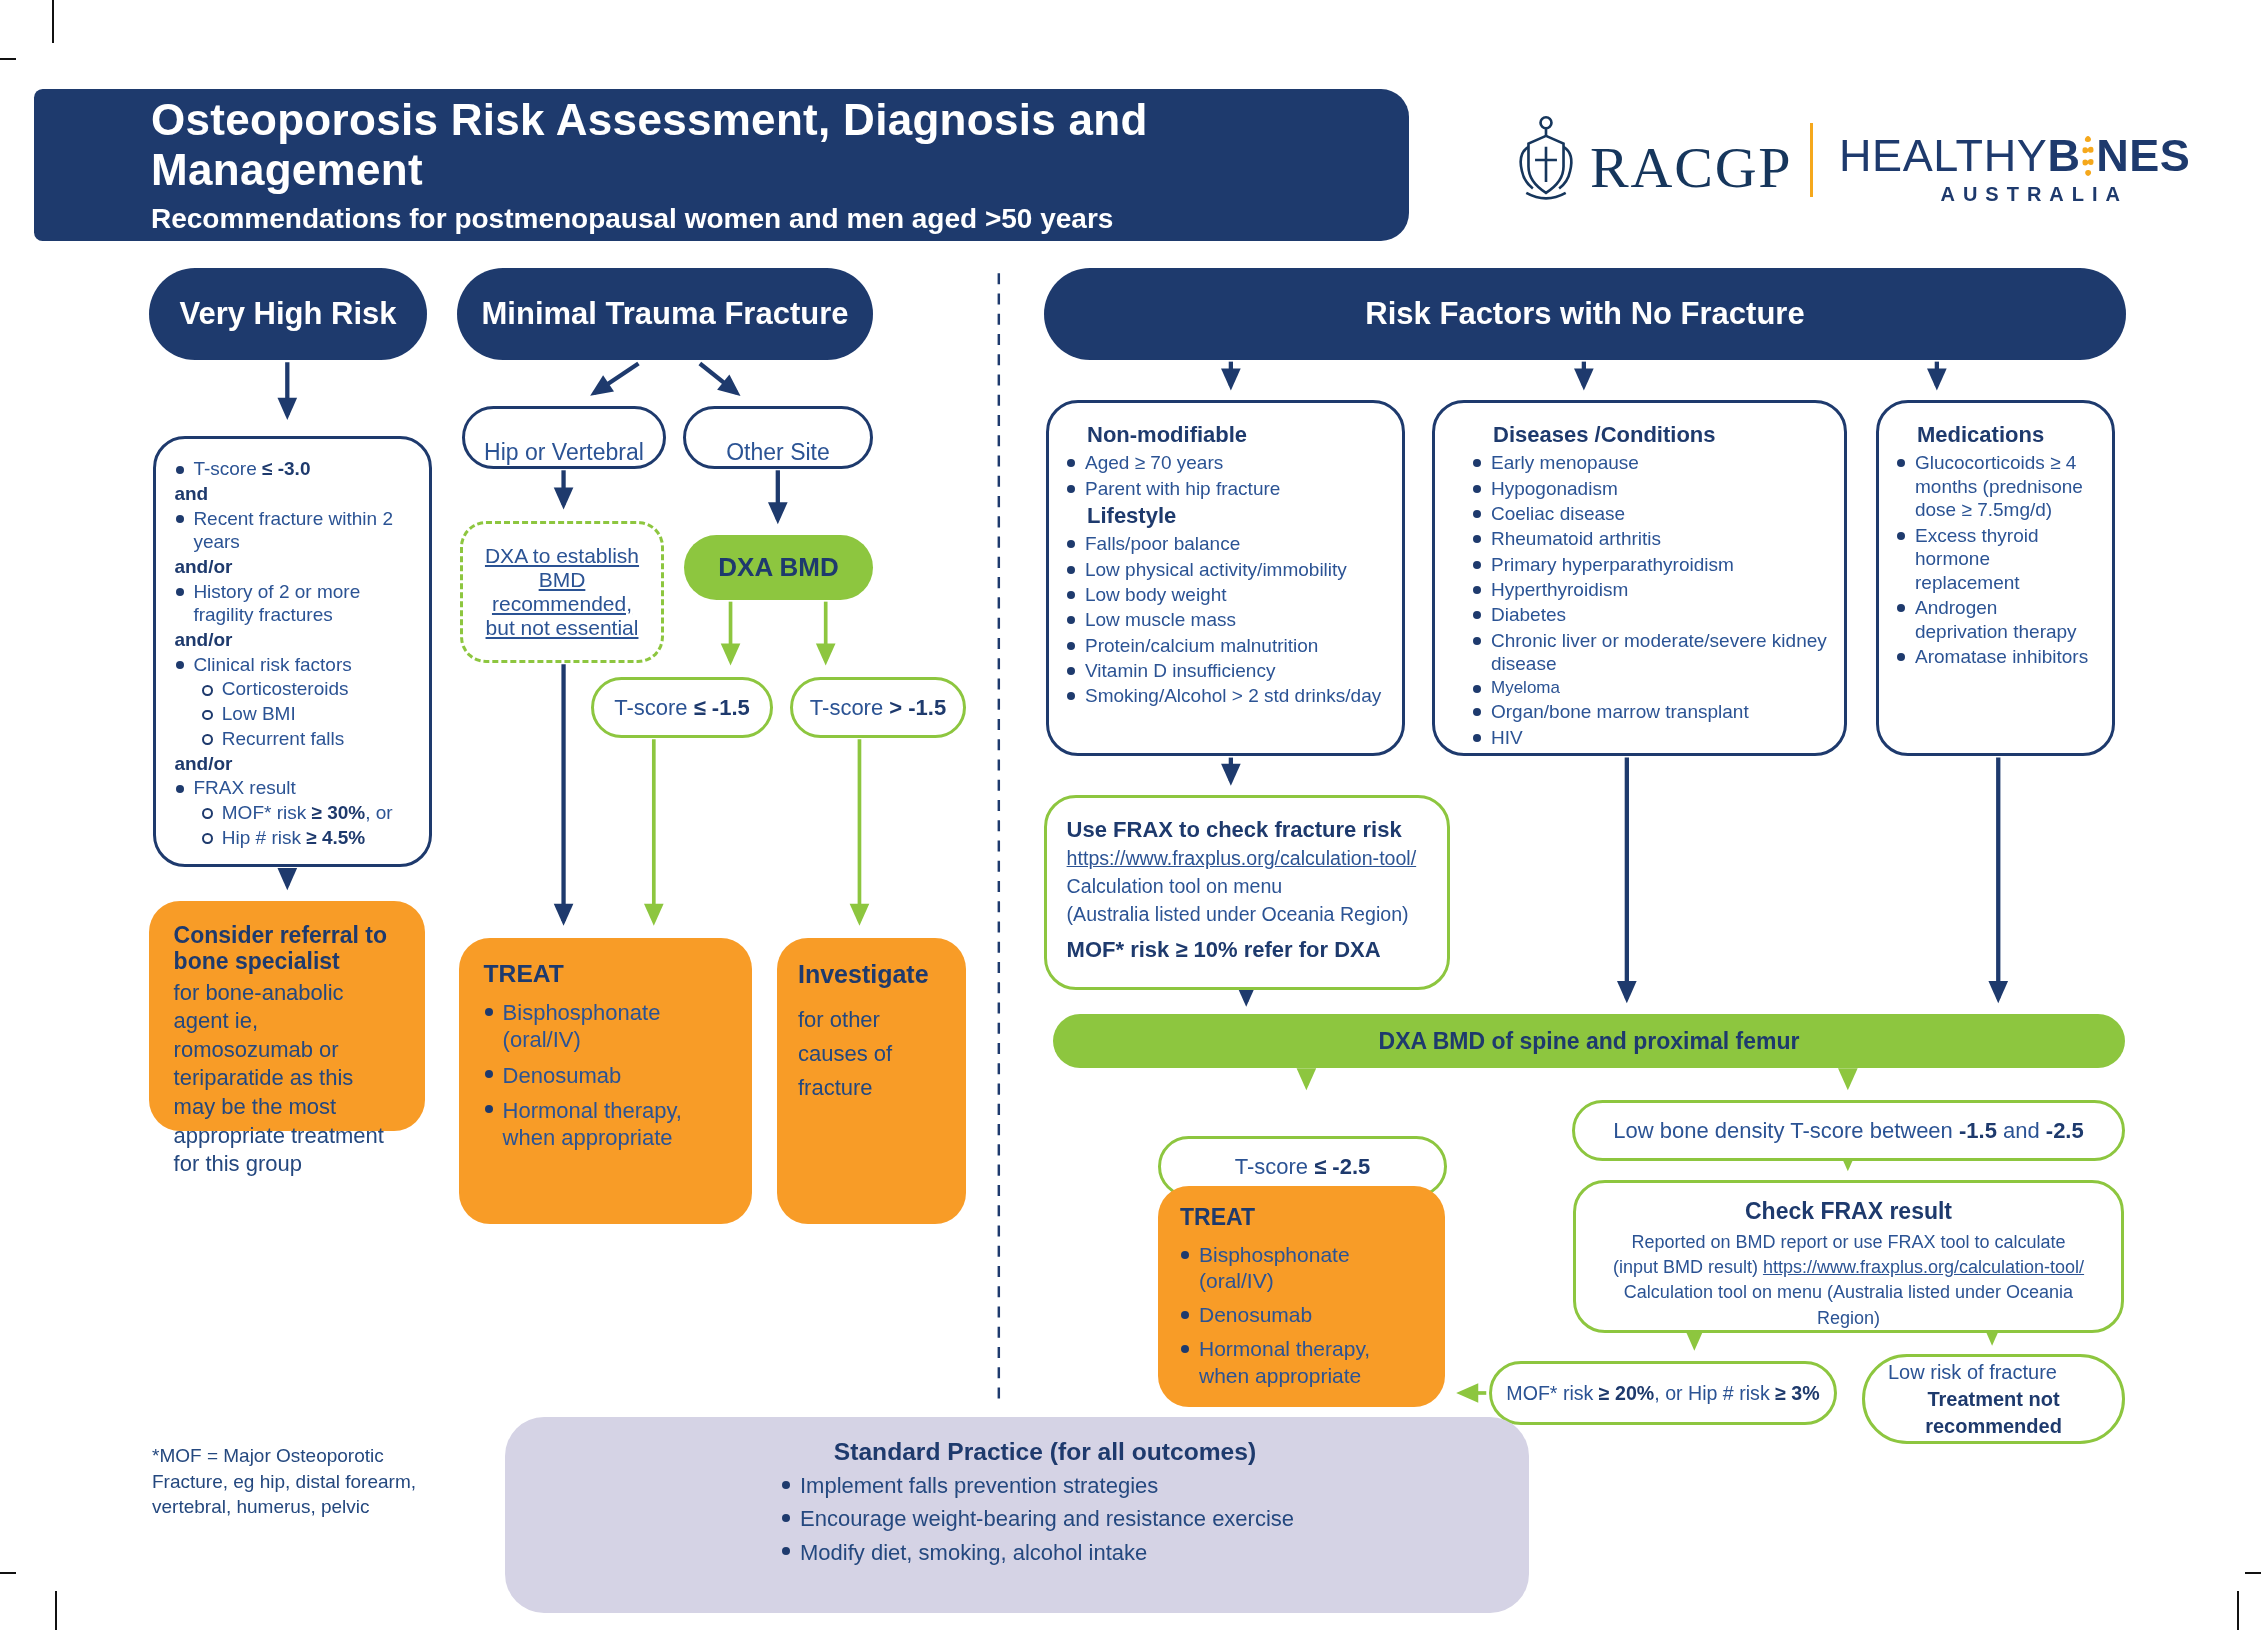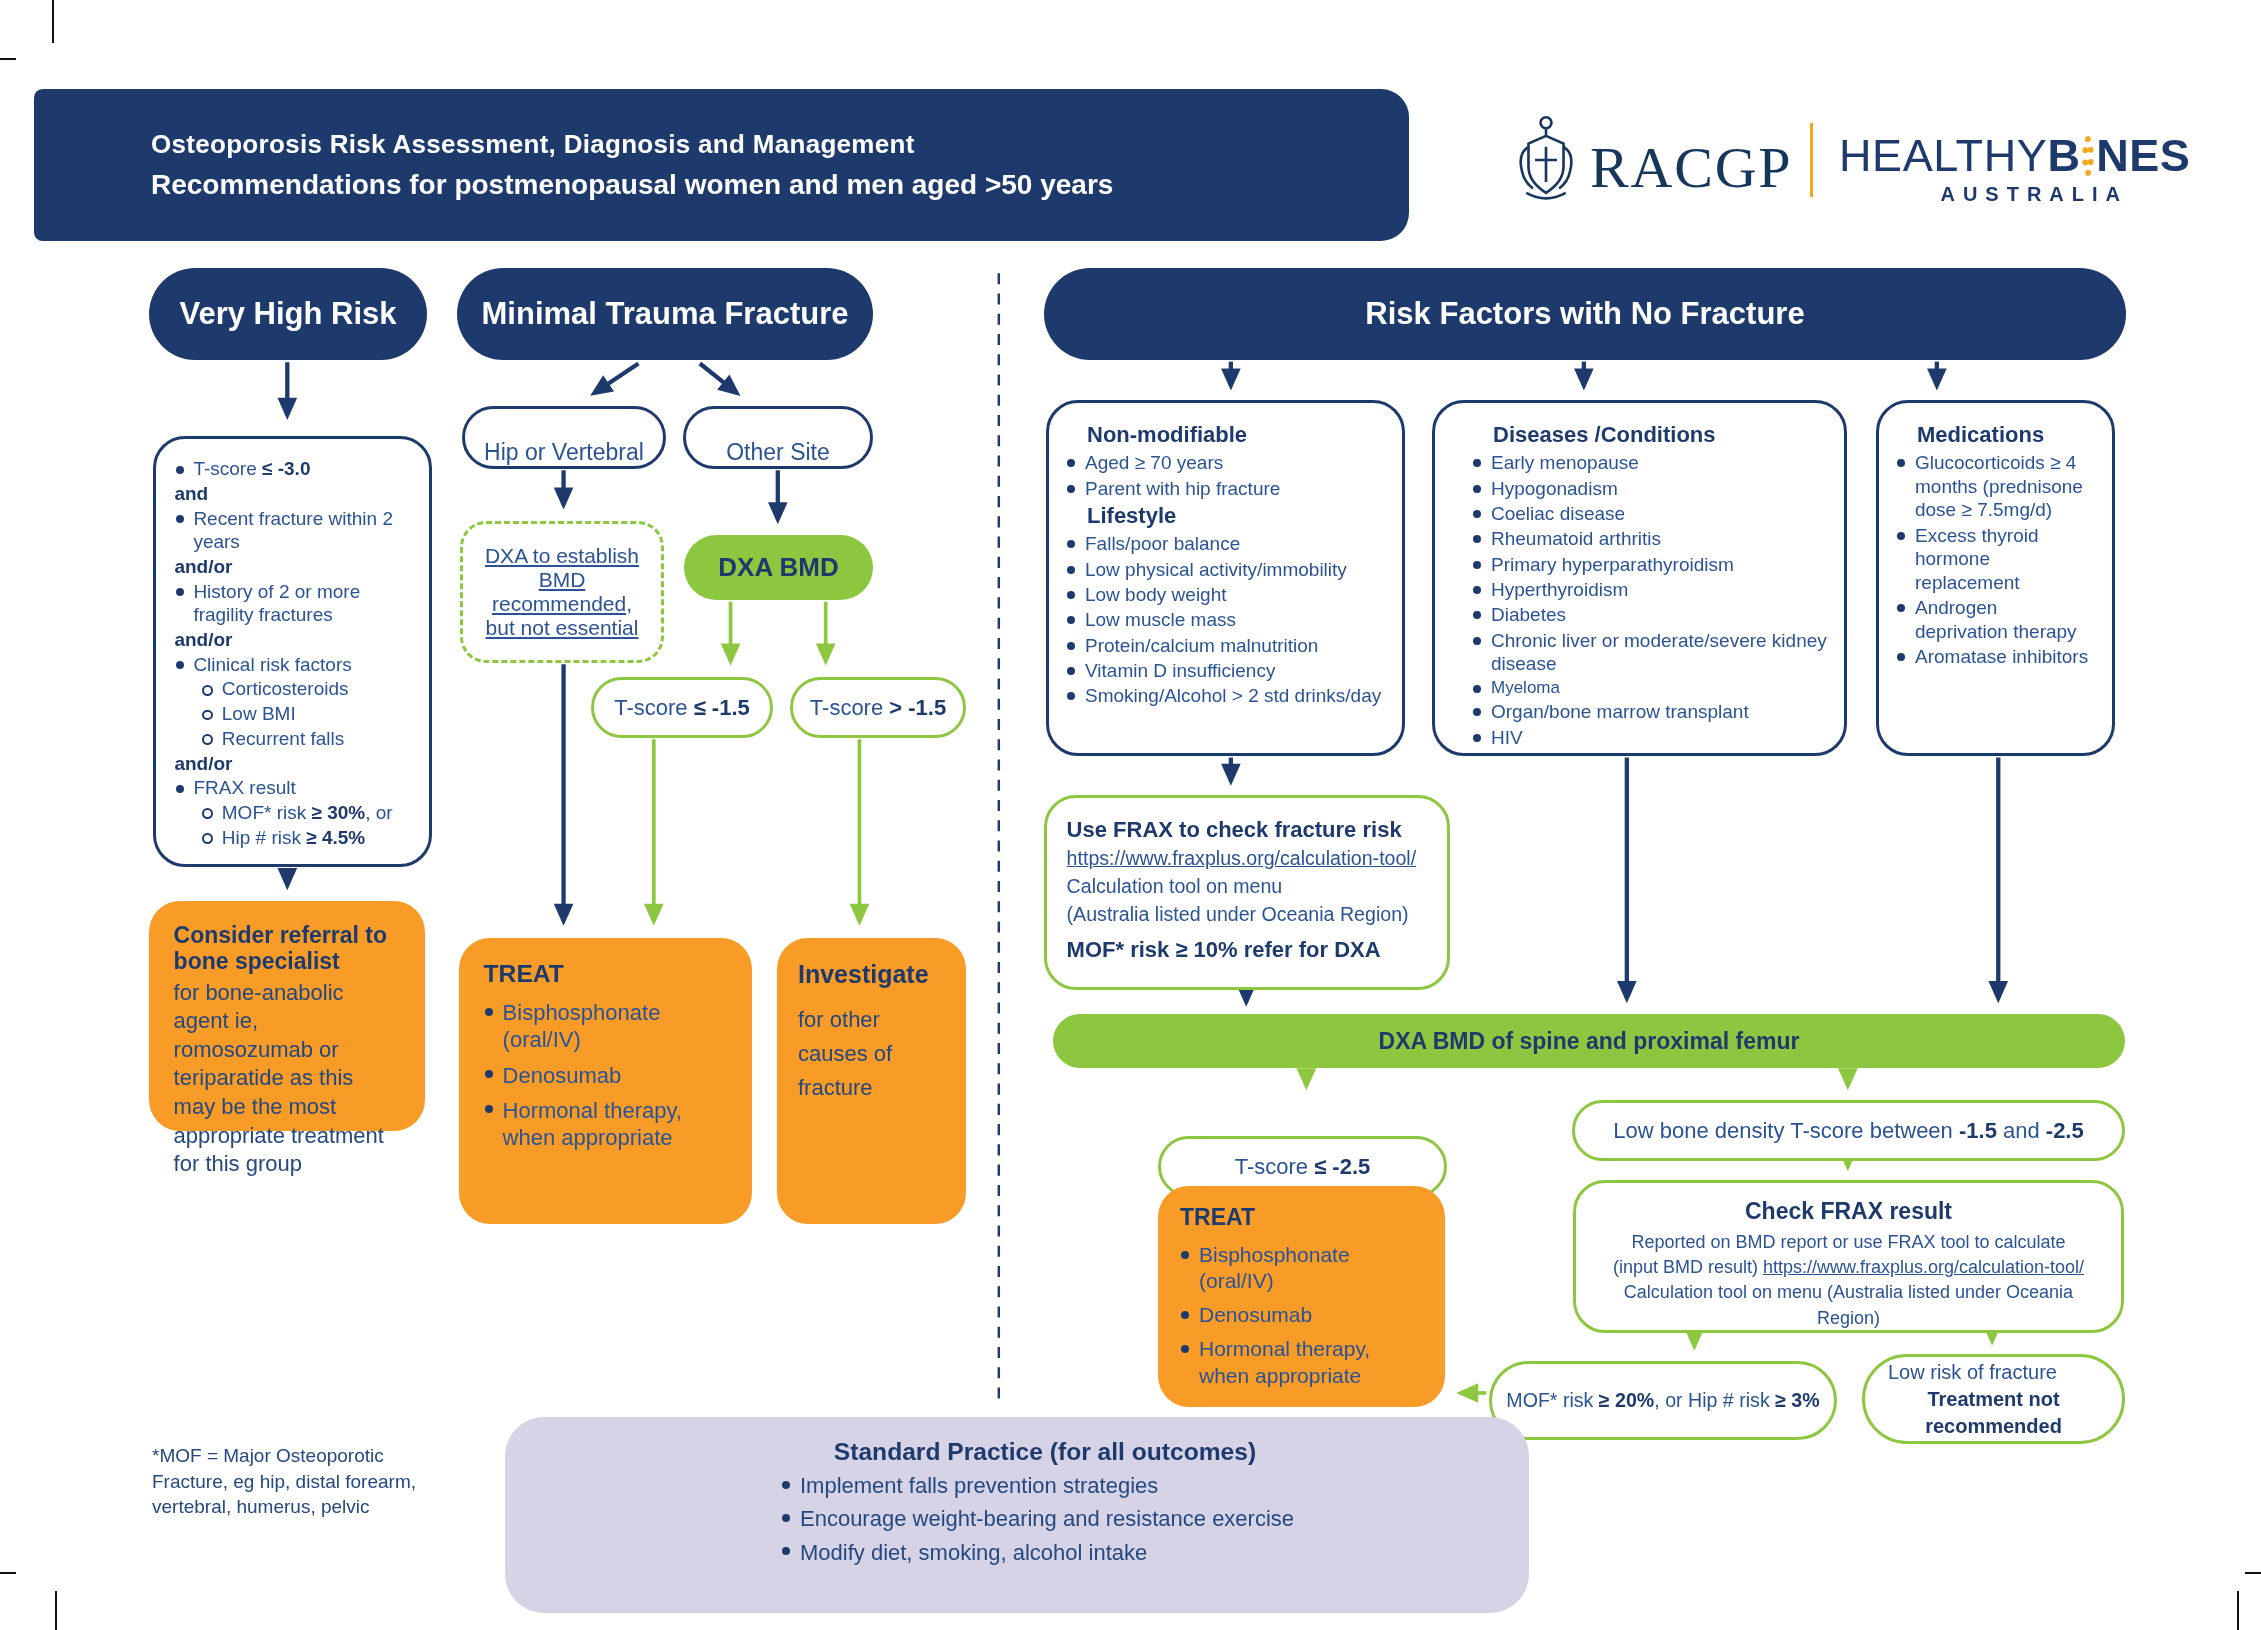--- a/index.html
+++ b/index.html
@@ -16,21 +16,21 @@
   .abs{position:absolute;box-sizing:border-box;}
 
   
   svg.connectors{position:absolute;left:0;top:0;width:2261px;height:1630px;pointer-events:none;}
   .ln-n{stroke:var(--navy);stroke-width:7;fill:none;}
   .ln-g{stroke:var(--green);stroke-width:6;fill:none;}
   .ln-dash{stroke:var(--navy);stroke-width:4;stroke-dasharray:18 15;fill:none;}
 
   
   .band{background:var(--navy);border-radius:8.6px 28px 28px 8.6px;color:#fff;display:flex;flex-direction:column;justify-content:center;padding-left:117px;}
-  .band h1{margin:0;font-size:26px;font-weight:bold;letter-spacing:0.3px;}
+  .band h1{margin:0;font-size:44px;font-weight:bold;letter-spacing:0.3px;}
   .band p{margin:8.6px 0 0 0;font-size:28px;font-weight:bold;}
 
   .racgp-word{font-family:"Liberation Serif","DejaVu Serif",serif;font-size:58px;color:#16365c;letter-spacing:1.8px;}
   .logo-divider{background:var(--logo-orange);}
   .hb-line{display:flex;align-items:center;color:var(--navy);font-size:45px;letter-spacing:0.6px;}
   .hb-light{font-weight:normal;}
   .hb-bold{font-weight:bold;}
   .dot-o{display:inline-block;width:28px;height:28px;border:6.1px dotted var(--logo-orange);border-radius:50%;margin:0 1.8px;}
   .hb-aus{color:var(--navy);font-size:20px;font-weight:bold;letter-spacing:8px;text-align:right;margin-top:1.2px;}
 
@@ -450,21 +450,21 @@
       </div>
   </div>
 
   <div class="abs gbox checkbox" style="left:1573px;top:1180px;width:551px;height:153px;">
     <div class="t">Check FRAX result</div>
     <div class="l">Reported on BMD report or use FRAX tool to calculate</div>
     <div class="l"><span class="txt"><span>(input BMD result) </span><span class="u">https://www.fraxplus.org/calculation-tool/</span></span></div>
     <div class="l">Calculation tool on menu (Australia listed under Oceania Region)</div>
   </div>
 
-  <div class="abs gpill" style="left:1489px;top:1361px;width:348px;height:79px;font-size:19.6px;">
+  <div class="abs gpill" style="left:1489px;top:1361px;width:348px;height:64px;font-size:19.6px;">
       <span class="txt"><span>MOF* risk </span><span class="b">≥ 20%</span><span>, or Hip # risk </span><span class="b">≥ 3%</span></span>
     </div>
 
   <div class="abs gpill lowrisk" style="left:1862px;top:1354px;width:263px;height:90px;">
     <span>Low risk of fracture</span>
     <span class="b2">Treatment not recommended</span>
   </div>
 
   <div class="abs footnote" style="left:152px;top:1443px;width:295px;">*MOF = Major Osteoporotic Fracture, eg hip, distal forearm, vertebral, humerus, pelvic</div>
 

